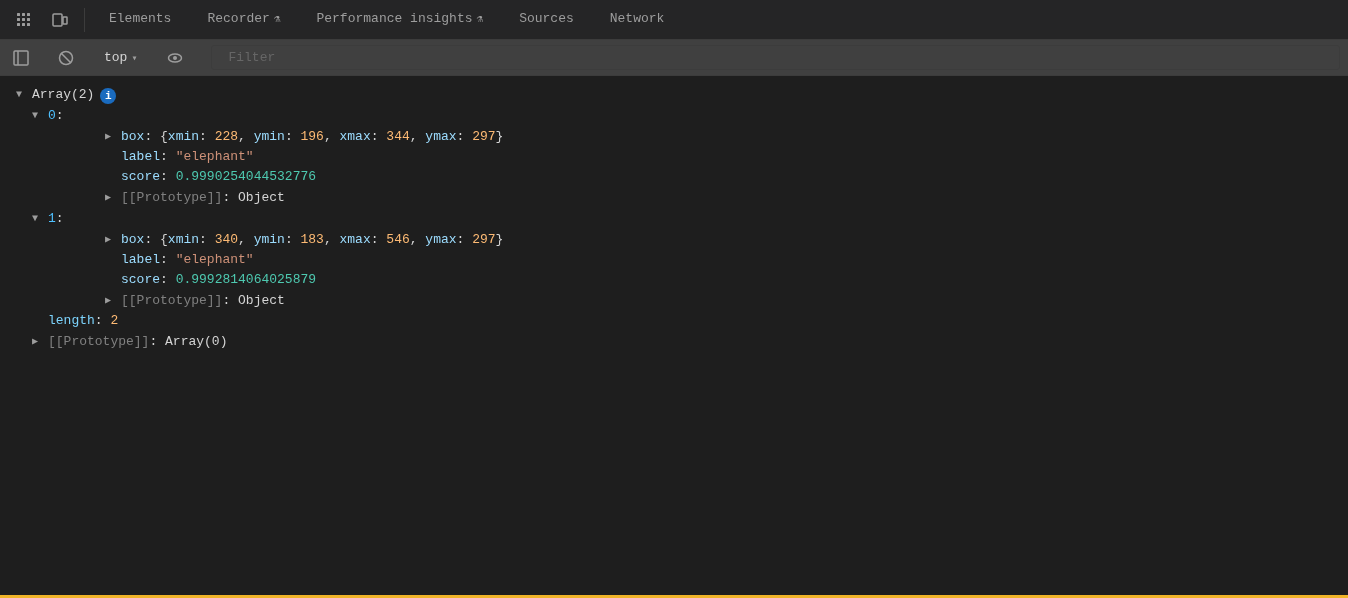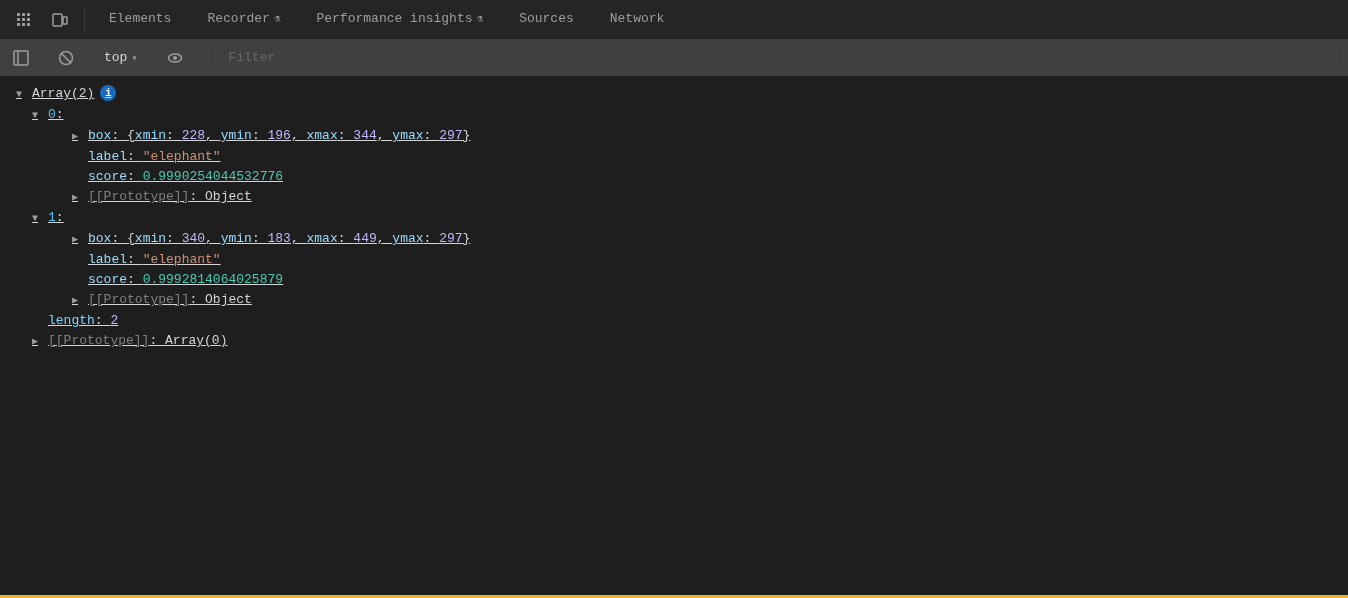--- a/index.html
+++ b/index.html
@@ -115,48 +115,47 @@
     
     .console-content {
       padding: 8px 0;
       overflow-y: auto;
       height: calc(598px - 50px - 36px);
       background: #1e1e1e;
     }
 
     .console-line {
       display: flex;
-      align-items: flex-start;
+      align-items: flex-end;
       padding: 1px 8px 1px 16px;
       min-height: 18px;
       line-height: 18px;
-      text-decoration: underline;
     }
 
     .indent-0 { padding-left: 16px; }
     .indent-1 { padding-left: 32px; }
-    .indent-2 { padding-left: 72px; }
+    .indent-2 { padding-left: 72px; margin-left: 33px; }
 
     .expand-arrow {
       display: inline-block;
       width: 14px;
       color: #9d9d9d;
       cursor: pointer;
       margin-right: 2px;
       flex-shrink: 0;
     }
     .expand-arrow.expanded::before { content: '▼'; font-size: 10px; }
     .expand-arrow.collapsed::before { content: '▶'; font-size: 10px; }
     .expand-arrow.empty { visibility: hidden; }
 
     .color-white { color: #d4d4d4; }
     .color-light-blue { color: #9cdcfe; }
     .color-key { color: #4fc1ff; }
     .color-string { color: #ce9178; }
-    .color-num-val { color: #c4b5fd; }
+    .color-num-val { color: #fdba74; }
     .color-score { color: #4ec9b0; }
     .color-length { color: #7dd3fc; }
     .color-gray { color: #808080; }
 
     .info-badge {
       display: inline-flex;
       align-items: center;
       justify-content: center;
       background: #1a6bbf;
       color: white;
@@ -335,21 +334,21 @@
     <span class="color-light-blue">xmin</span>
     <span class="color-white">:&nbsp;</span>
     <span class="color-num-val">340</span>
     <span class="color-white">,&nbsp;</span>
     <span class="color-light-blue">ymin</span>
     <span class="color-white">:&nbsp;</span>
     <span class="color-num-val">183</span>
     <span class="color-white">,&nbsp;</span>
     <span class="color-light-blue">xmax</span>
     <span class="color-white">:&nbsp;</span>
-    <span class="color-num-val">449</span>
+    <span class="color-num-val">546</span>
     <span class="color-white">,&nbsp;</span>
     <span class="color-light-blue">ymax</span>
     <span class="color-white">:&nbsp;</span>
     <span class="color-num-val">297</span>
     <span class="color-white">}</span>
   </div>
 
   <div class="console-line indent-2">
     <span class="expand-arrow empty"></span>
     <span class="color-light-blue">label</span>

